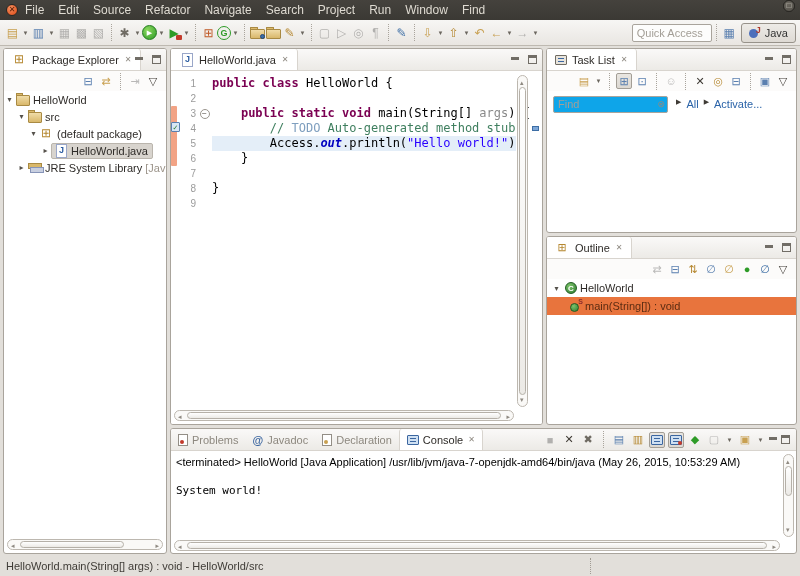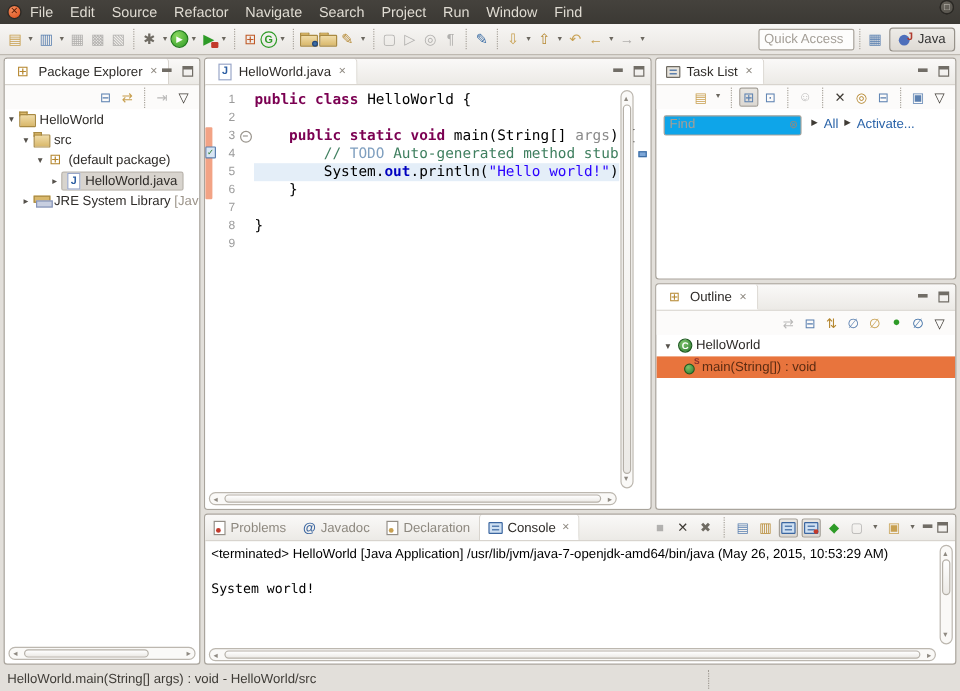--- a/index.html
+++ b/index.html
@@ -107,21 +107,21 @@
   .fold { width:14px; position:relative; flex:none; }
   .fold.has::before { content:""; position:absolute; left:2px; top:3px; width:8px; height:8px;
     border:1px solid #9A958D; border-radius:50%; background:#fff; }
   .fold.has::after { content:"−"; position:absolute; left:4px; top:0; font-size:8px; color:#6E6A63; }
   .ct { white-space:pre; }
   .tk-kw { color:#7B0052; font-weight:bold; }
   .tk-pl { color:#000; }
   .tk-cm { color:#3F7F5F; }
   .tk-todo { color:#7F9FBF; font-weight:normal; }
   .tk-str { color:#2A00FF; }
-  .tk-fld { color:#0000C0; font-weight:bold; }
+  .tk-fld { color:#0000C0; font-weight:bold; font-style:italic; }
   .tk-par { color:#8A8A8A; }
   #range-bar { position:absolute; left:0; top:34px; width:6px; height:60px; background:#F2A385; border-radius:1px; }
   #task-marker { position:absolute; left:0; top:50px; width:9px; height:10px; background:#D9E6F4;
     border:1px solid #5B80B0; border-radius:1px; font-size:7px; color:#2E7D32; line-height:9px; text-align:center; }
   #ed-ruler { position:absolute; right:1px; top:2px; bottom:15px; width:11px; }
   #ruler-marker { position:absolute; right:2px; top:52px; width:7px; height:5px; background:#7EA7D8; border:1px solid #3D6EA5; }
 
   
   .sb-h { position:absolute; height:11px; border:1px solid #BCB7AF; border-radius:6px; background:#FAF9F7; }
   .sb-v { position:absolute; width:11px;  border:1px solid #BCB7AF; border-radius:6px; background:#FAF9F7; }
@@ -334,21 +334,21 @@
           <span class="ct"><span class="tk-pl">    </span><span class="tk-kw">public </span><span class="tk-kw">static </span><span class="tk-kw">void </span><span class="tk-pl">main(String[] </span><span class="tk-par">args</span><span class="tk-pl">) {</span></span>
         </div>
         <div class="cl">
           <span class="ln">4</span>
           <span class="fold"></span>
           <span class="ct"><span class="tk-pl">        </span><span class="tk-cm">// </span><span class="tk-todo">TODO</span><span class="tk-cm"> Auto-generated method stub</span></span>
         </div>
         <div class="cl hl">
           <span class="ln">5</span>
           <span class="fold"></span>
-          <span class="ct"><span class="tk-pl">        System.</span><span class="tk-fld">out</span><span class="tk-pl">.println(</span><span class="tk-str">"Hello world!"</span><span class="tk-pl">);</span></span>
+          <span class="ct"><span class="tk-pl">        Access.</span><span class="tk-fld">out</span><span class="tk-pl">.println(</span><span class="tk-str">"Hello world!"</span><span class="tk-pl">);</span></span>
         </div>
         <div class="cl">
           <span class="ln">6</span>
           <span class="fold"></span>
           <span class="ct"><span class="tk-pl">    }</span></span>
         </div>
         <div class="cl">
           <span class="ln">7</span>
           <span class="fold"></span>
           <span class="ct"></span>

